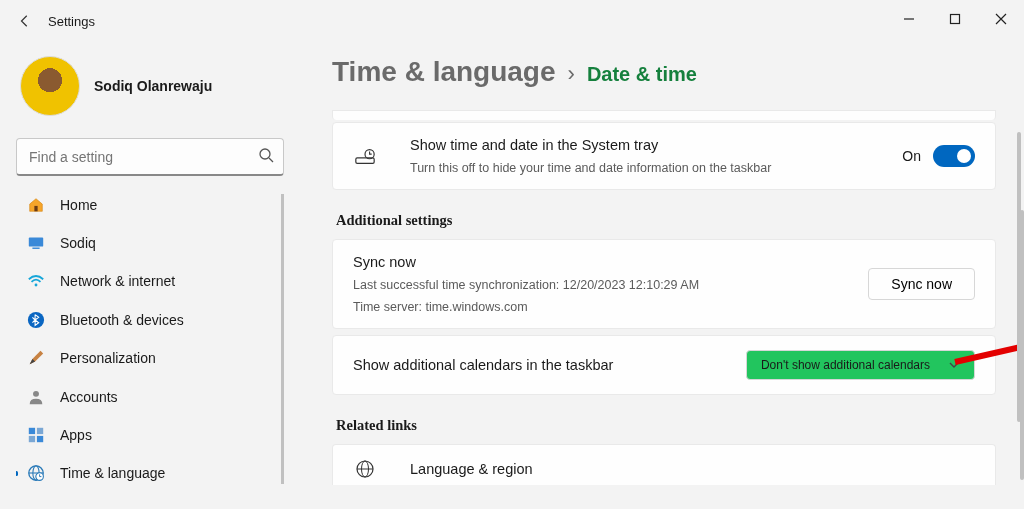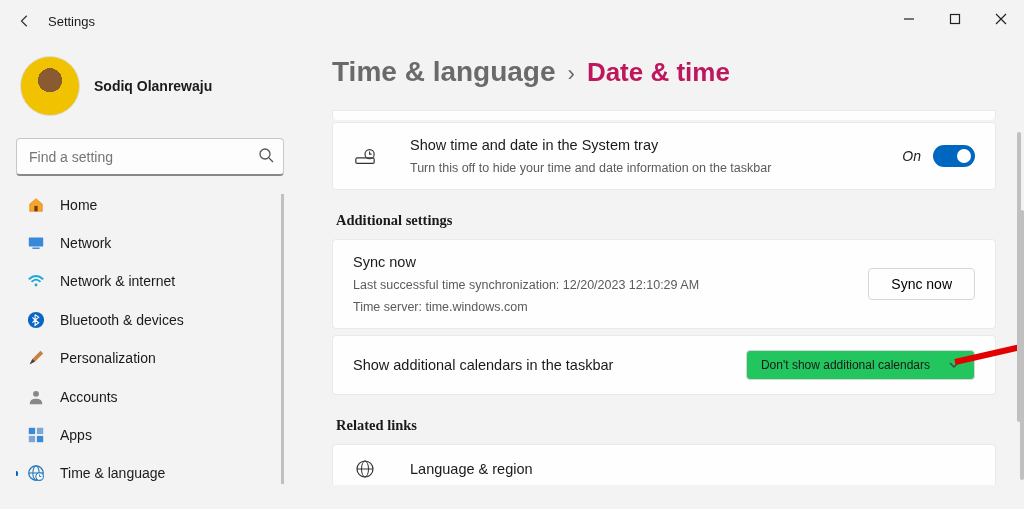--- a/index.html
+++ b/index.html
@@ -18,29 +18,29 @@
     .search input { width:100%; height:38px; border:1px solid #c8c8c8; border-bottom:2px solid #888; border-radius:4px; background:#fdfdfd; padding:0 34px 0 12px; font-size:14px; outline:none; }
     .search .icon { position:absolute; right:10px; top:50%; transform:translateY(-50%); }
     .nav { display:flex; flex-direction:column; gap:17px; border-right:3px solid #c0c0c0; padding-right:26px; height:290px; overflow:hidden; }
     .nav-item { display:flex; align-items:center; gap:14px; height:38px; padding:0 10px; border-radius:4px; font-size:14px; cursor:pointer; position:relative; }
     .nav-item .icon { width:20px; height:20px; display:flex; align-items:center; justify-content:center; }
     .nav-item.active::before { content:""; position:absolute; left:-1px; top:8px; bottom:8px; width:3px; background:#0067c0; border-radius:2px; }
     .main { flex:1; padding:8px 28px 0 32px; overflow:hidden; position:relative; }
     .breadcrumb { display:flex; align-items:baseline; gap:12px; margin:6px 0 22px 0; }
     .breadcrumb .parent { font-size:28px; color:#6a6a6a; font-weight:600; }
     .breadcrumb .sep { font-size:22px; color:#6a6a6a; }
-    .breadcrumb .current { font-size:26px; font-weight:600; color:#be185d; }
+    .breadcrumb .current { font-size:20px; font-weight:600; color:#15803d; }
     .card { background:#fefefe; border:1px solid #e9e9e9; border-radius:4px; margin-bottom:6px; }
     .row { display:flex; align-items:center; padding:14px 20px; gap:33px; }
     .row .lead-icon { width:24px; display:flex; justify-content:center; color:#333; }
     .row .text { flex:1; }
     .row .text .t1 { font-size:14.5px; color:#1a1a1a; }
     .row .text .t2 { font-size:12.5px; color:#5b5b5b; margin-top:8px; }
     .toggle-wrap { display:flex; align-items:center; gap:12px; }
-    .toggle-label { font-size:14px;font-style:italic; }
+    .toggle-label { font-size:14px; }
     .toggle { width:42px; height:22px; background:#0067c0; border-radius:11px; position:relative; }
     .toggle .knob { width:14px; height:14px; background:#fff; border-radius:50%; position:absolute; top:4px; right:4px; }
     .section-title { font-size:14.5px; font-weight:600; margin:22px 0 10px 4px;font-family:Liberation Serif, serif; }
     .btn { background:#fefefe; border:1px solid #d7d7d7; border-radius:4px; padding:7px 22px; font-size:14px; cursor:pointer; }
     .dropdown { background:#22c55e; border:1px solid #d7d7d7; border-radius:4px; padding:7px 14px; font-size:12px; display:flex; align-items:center; gap:18px; cursor:pointer; }
     .arrow-annot { position:absolute; left:650px; top:260px; pointer-events:none; }
     .main-scroll { position:absolute; right:3px; top:90px; width:4px; height:290px; background:#c0c0c0; border-radius:2px; }
     .body-scroll { position:absolute; right:0; top:210px; width:4px; height:270px; background:#c0c0c0; border-radius:2px; }
   </style>
 </head>
@@ -97,21 +97,21 @@
           </span>
         <span>Home</span>
       </div>
       <div class="nav-item">
         <span class="icon">
             <svg width="18" height="18" viewBox="0 0 20 20">
               <rect x="2" y="4" width="16" height="10" rx="1" fill="#3a89d8"></rect>
               <rect x="6" y="15" width="8" height="1.6" fill="#3a89d8"></rect>
             </svg>
           </span>
-        <span>Network</span>
+        <span>Sodiq</span>
       </div>
       <div class="nav-item">
         <span class="icon">
             <svg width="18" height="18" viewBox="0 0 20 20">
               <path d="M2 8 Q10 1 18 8" stroke="#16a6d9" stroke-width="2" fill="none"></path>
               <path d="M5 11 Q10 6 15 11" stroke="#16a6d9" stroke-width="2" fill="none"></path>
               <circle cx="10" cy="14.5" r="1.6" fill="#16a6d9"></circle>
             </svg>
           </span>
         <span>Network &amp; internet</span>

